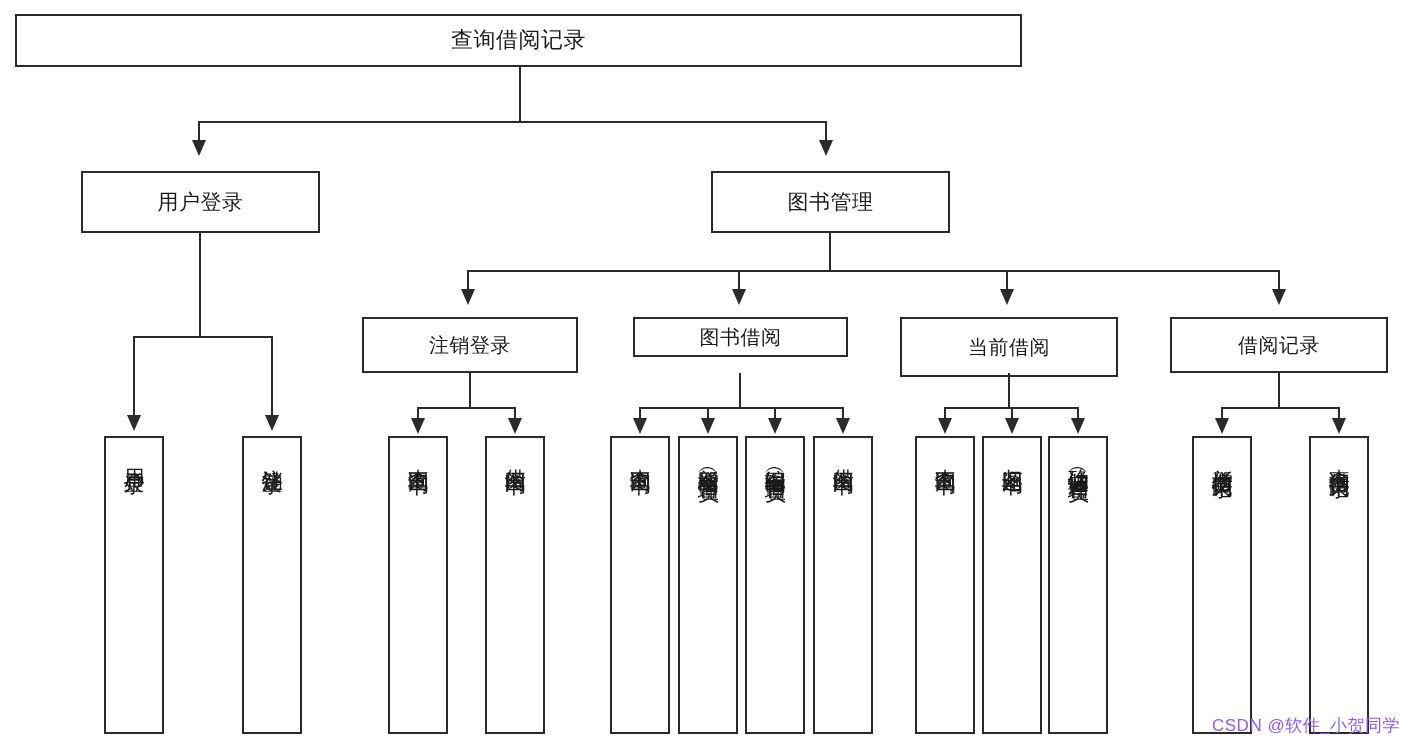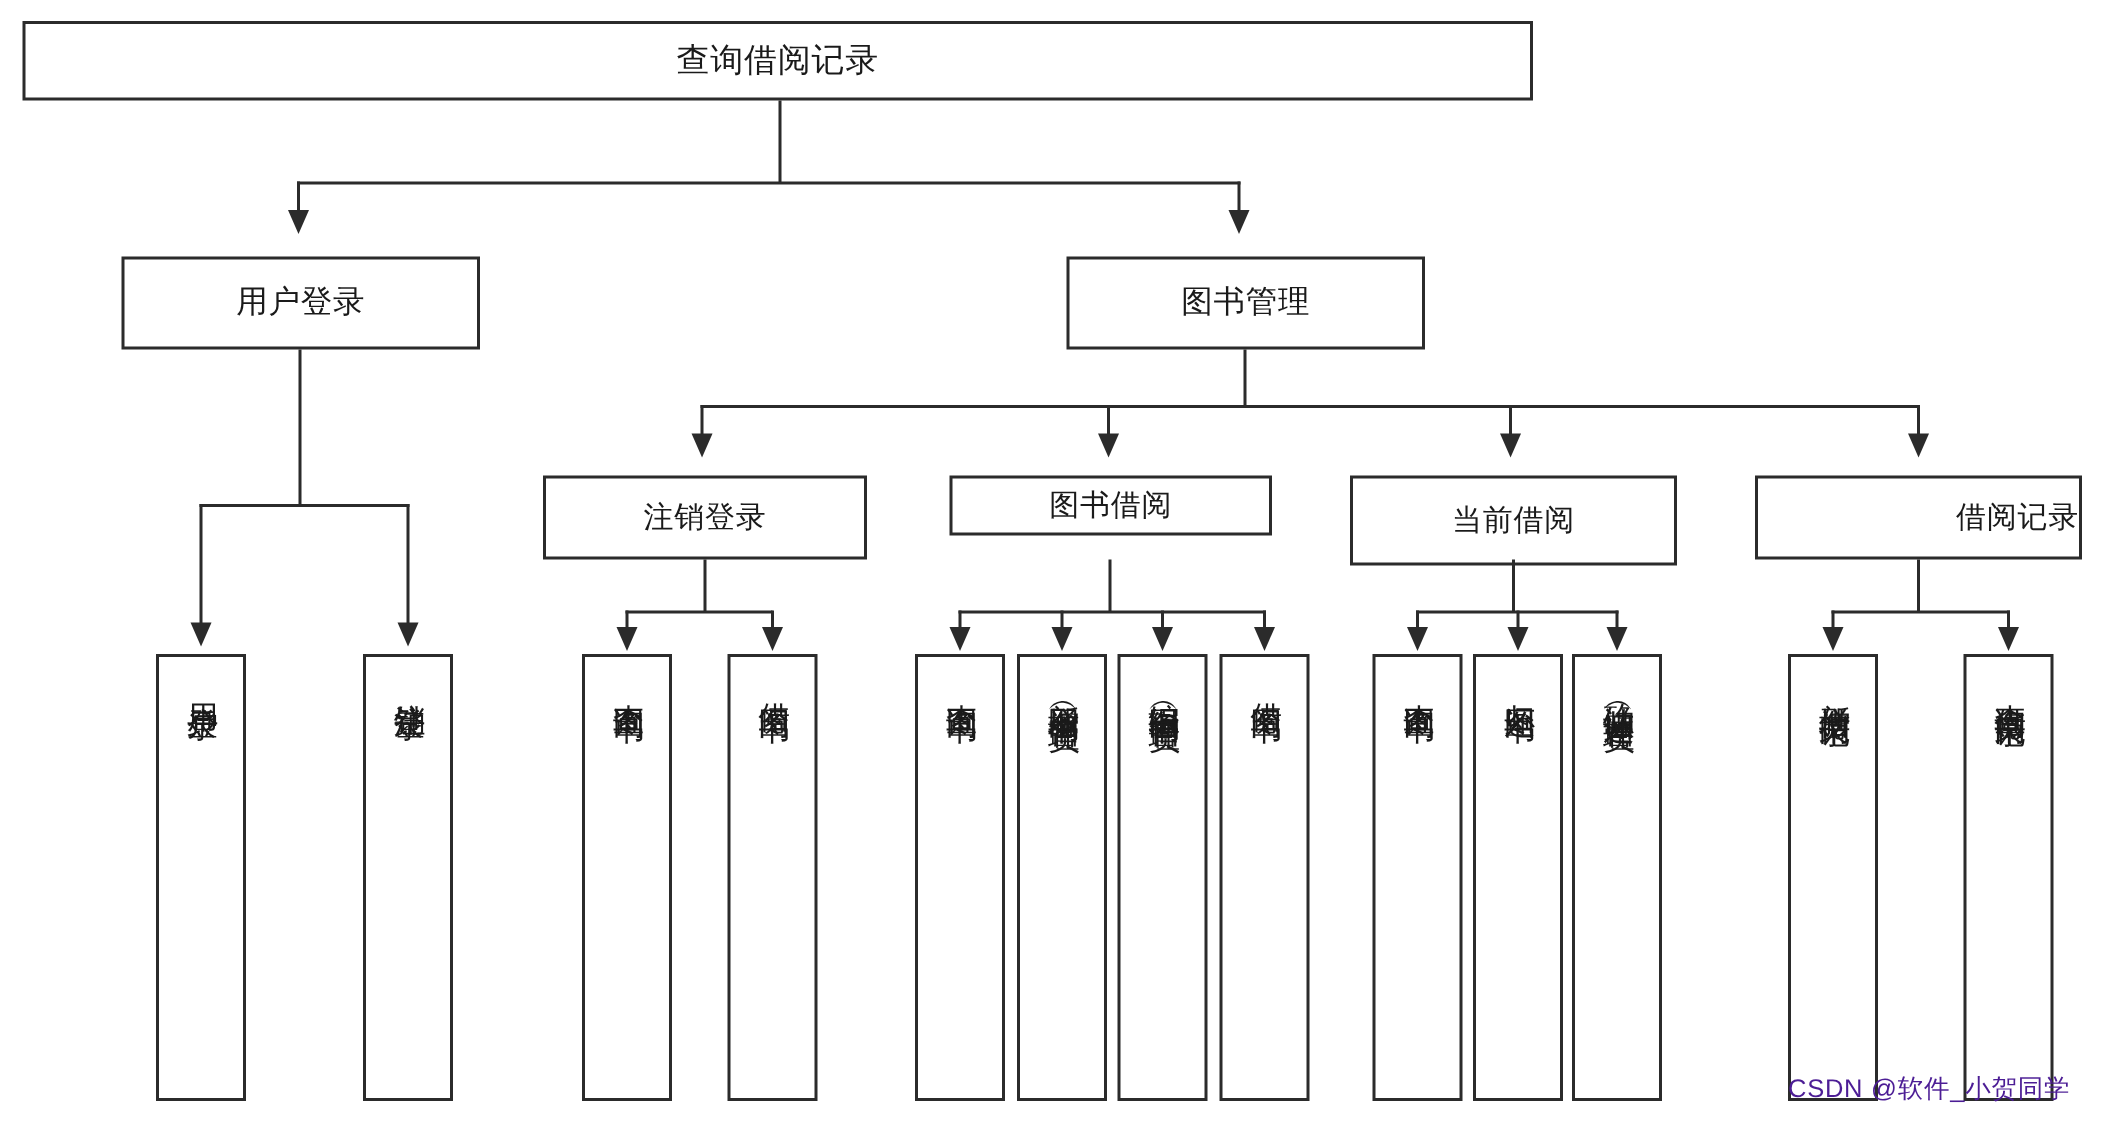--- a/index.html
+++ b/index.html
@@ -62,25 +62,26 @@
     position: absolute;
     width: 0;
     height: 0;
     border-left: 7px solid transparent;
     border-right: 7px solid transparent;
     border-top: 16px solid #2b2b2b;
   }
 
   .watermark {
     position: absolute;
-    color: #4c1d95;
+    color: #8b5cf6;
     font-size: 17px;
     letter-spacing: 0.5px;
     white-space: nowrap;
     pointer-events: none;
+    margin-left: 20px;
   }
 </style>
 </head>
 <body>
 
 <div id="canvas">
 
   <div class="node root" style="left:15px; top:14px; width:1007px; height:53px;">
     <span class="node-label">查询借阅记录</span>
   </div>
@@ -119,21 +120,21 @@
 
   <div class="node tier2" style="left:362px; top:317px; width:216px; height:56px;">
     <span class="node-label">注销登录</span>
   </div>
   <div class="node tier2" style="left:633px; top:317px; width:215px; height:40px;">
     <span class="node-label">图书借阅</span>
   </div>
   <div class="node tier2" style="left:900px; top:317px; width:218px; height:60px;">
     <span class="node-label">当前借阅</span>
   </div>
-  <div class="node tier2" style="left:1170px; top:317px; width:218px; height:56px;justify-content:flex-end;">
+  <div class="node tier2" style="left:1170px; top:317px; width:218px; height:56px;">
     <span class="node-label">借阅记录</span>
   </div>
 
   <div class="edge v" style="left:469px; top:373px; width:2px; height:35px;"></div>
   <div class="edge h" style="left:417px; top:407px; width:98px; height:2px;"></div>
   <div class="edge v" style="left:417px; top:407px; width:2px; height:16px;"></div>
   <div class="arrowhead" style="left:411px; top:418px;"></div>
   <div class="edge v" style="left:514px; top:407px; width:2px; height:16px;"></div>
   <div class="arrowhead" style="left:508px; top:418px;"></div>
 

